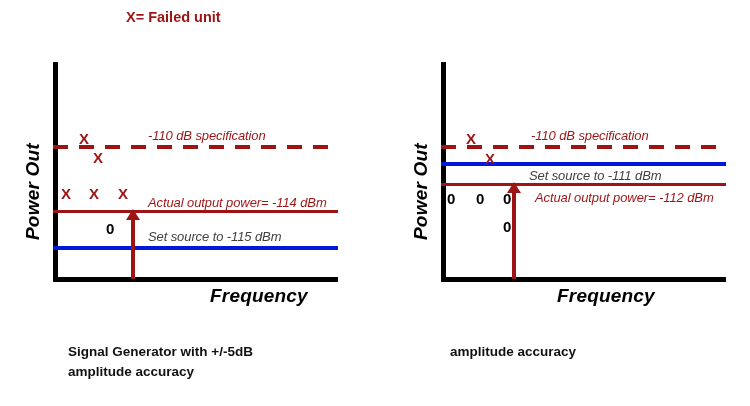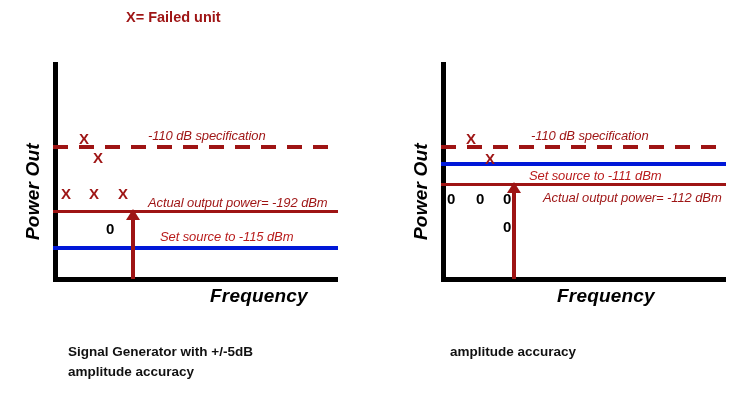--- a/index.html
+++ b/index.html
@@ -95,21 +95,21 @@
   
   .annot {
     position: absolute;
     font-weight: normal;
     font-style: italic;
     font-size: 13px;
     white-space: nowrap;
     letter-spacing: -0.1px;
   }
   .annot-red  { color: #9e1414; }
-  .annot-blue { color: #b91c1c; }
+  .annot-blue { color: #404040; }
 
   
   .marker {
     position: absolute;
     font-weight: bold;
     font-size: 15px;
     white-space: nowrap;
     line-height: 1;
   }
   .marker-x { color: #9e1414; }
@@ -161,24 +161,24 @@
     <div class="axis-y" style="left:53px; top:62px; height:220px;"></div>
     <div class="axis-x" style="left:53px; top:277px; width:285px;"></div>
 
     <div class="ylabel" style="left:22px; top:240px;">Power Out</div>
     <div class="xlabel" style="left:210px; top:285px;">Frequency</div>
 
     <div class="line-dashed" style="left:53px; top:145px; width:285px;"></div>
     <div class="annot annot-red" style="left:148px; top:128px;">-110 dB specification</div>
 
     <div class="line-solid line-red" style="left:53px; top:210px; width:285px;"></div>
-    <div class="annot annot-red" style="left:148px; top:195px;">Actual output power= -192 dBm</div>
+    <div class="annot annot-red" style="left:148px; top:195px;">Actual output power= -114 dBm</div>
 
     <div class="line-solid line-blue" style="left:53px; top:246px; width:285px;"></div>
-    <div class="annot annot-blue" style="left:160px; top:229px;">Set source to -115 dBm</div>
+    <div class="annot annot-blue" style="left:148px; top:229px;">Set source to -115 dBm</div>
 
     <div class="arrow" style="left:126px; top:209px; height:70px; width:14px;">
       <div class="arrow-head"></div>
       <div class="arrow-shaft" style="height:61px;"></div>
     </div>
 
     <div class="marker marker-x" style="left:79px; top:131px;">X</div>
     <div class="marker marker-x" style="left:93px; top:150px;">X</div>
     <div class="marker marker-x" style="left:61px; top:186px;">X</div>
     <div class="marker marker-x" style="left:89px; top:186px;">X</div>
@@ -199,21 +199,21 @@
     <div class="ylabel" style="left:35px; top:240px;">Power Out</div>
     <div class="xlabel" style="left:182px; top:285px;">Frequency</div>
 
     <div class="line-dashed" style="left:66px; top:145px; width:285px;"></div>
     <div class="annot annot-red" style="left:156px; top:128px;">-110 dB specification</div>
 
     <div class="line-solid line-blue" style="left:66px; top:162px; width:285px;"></div>
     <div class="annot annot-blue" style="left:154px; top:168px;">Set source to -111 dBm</div>
 
     <div class="line-solid line-red" style="left:66px; top:183px; width:285px;"></div>
-    <div class="annot annot-red" style="left:168px; top:190px;">Actual output power= -112 dBm</div>
+    <div class="annot annot-red" style="left:160px; top:190px;">Actual output power= -112 dBm</div>
 
     <div class="arrow" style="left:132px; top:182px; height:97px; width:14px;">
       <div class="arrow-head"></div>
       <div class="arrow-shaft" style="height:88px;"></div>
     </div>
 
     <div class="marker marker-x" style="left:91px; top:131px;">X</div>
     <div class="marker marker-x" style="left:110px; top:151px;">X</div>
     <div class="marker marker-o" style="left:72px; top:191px;">0</div>
     <div class="marker marker-o" style="left:101px; top:191px;">0</div>

